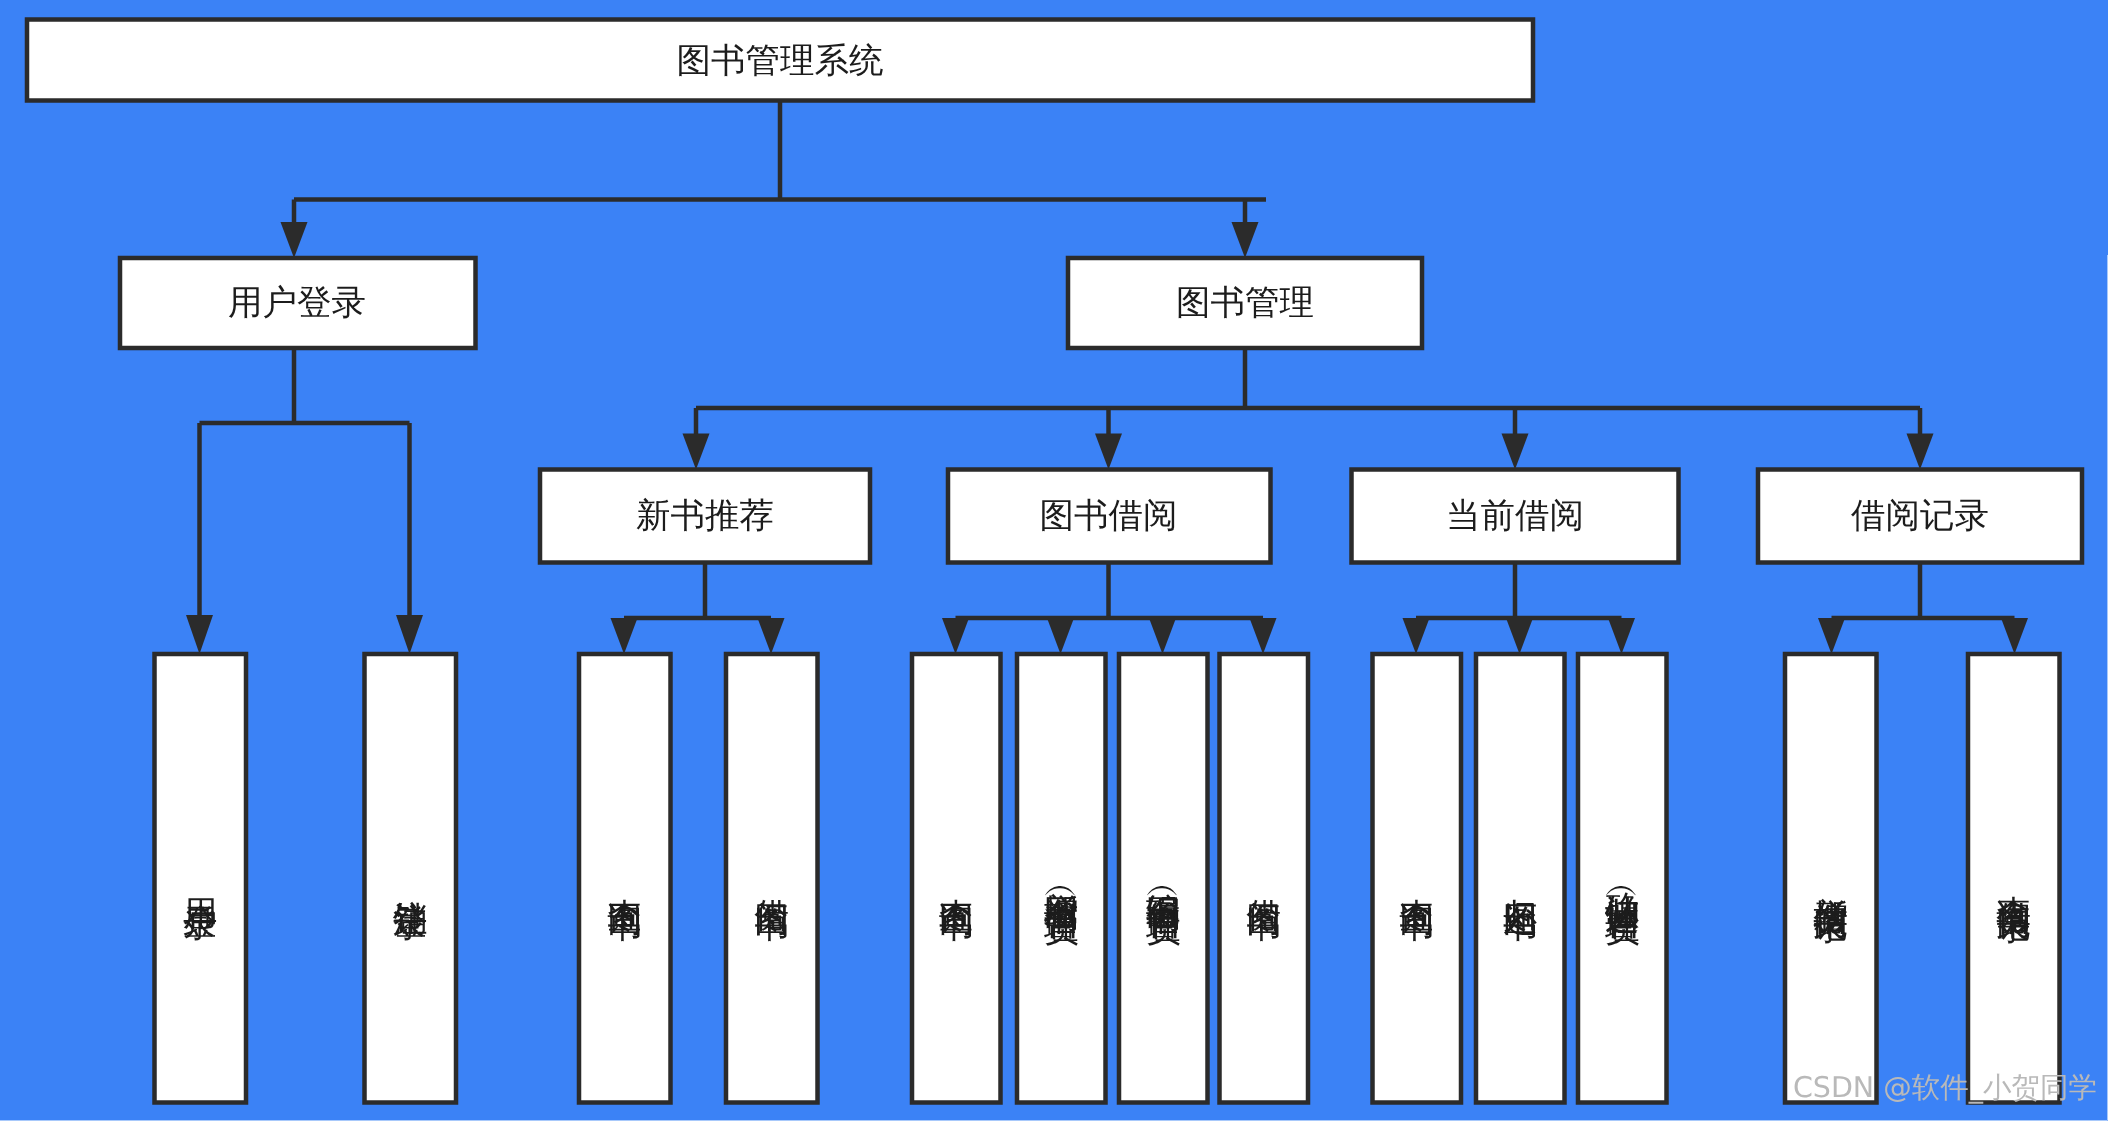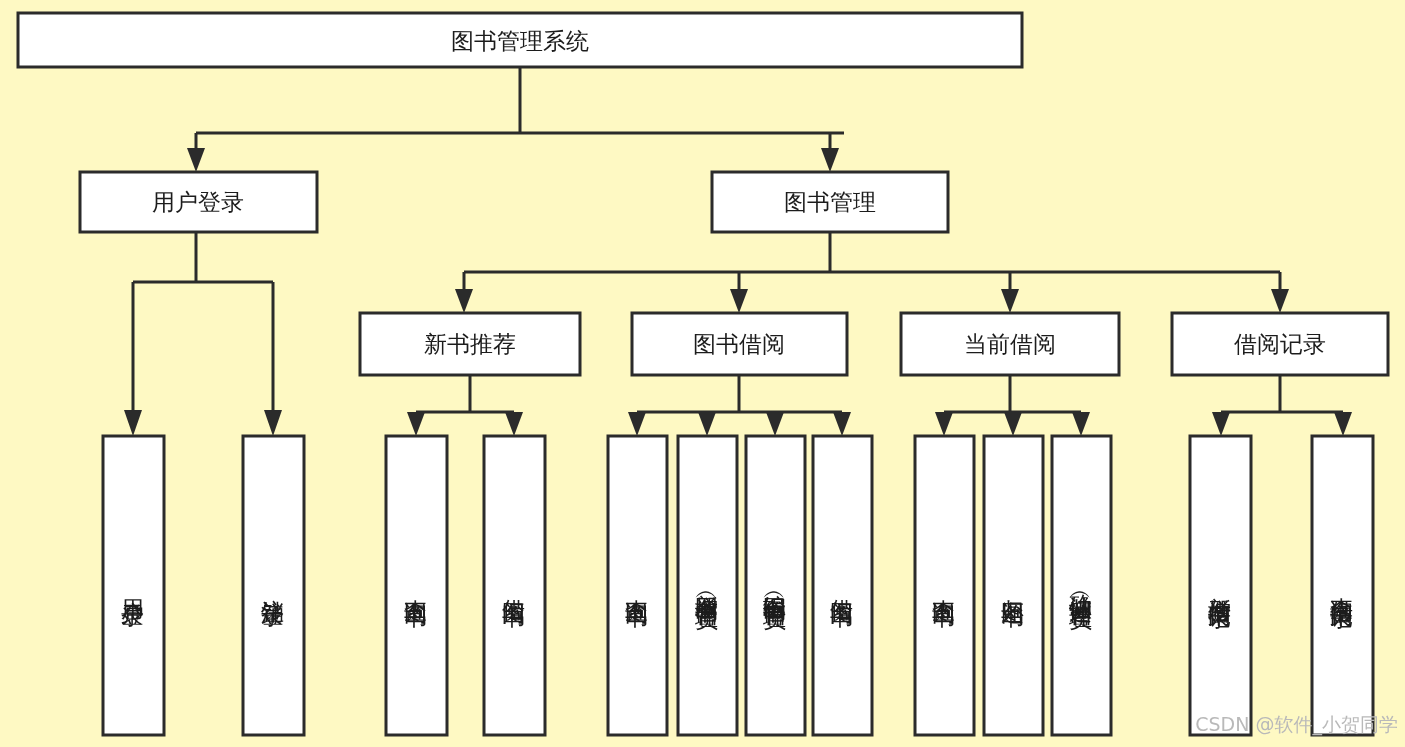--- a/index.html
+++ b/index.html
@@ -10,21 +10,21 @@
   body {
     width: 1405px;
     height: 747px;
     overflow: hidden;
     font-family: "DejaVu Sans", "Liberation Sans", sans-serif;
   }
   #diagram-root {
     position: relative;
     width: 1405px;
     height: 747px;
-    background: #fef9c3;
+    background: #3b82f6;
   }
   svg.diagram-svg {
     position: absolute;
     left: 0;
     top: 0;
     width: 1405px;
     height: 747px;
     display: block;
   }
   .node-box {

